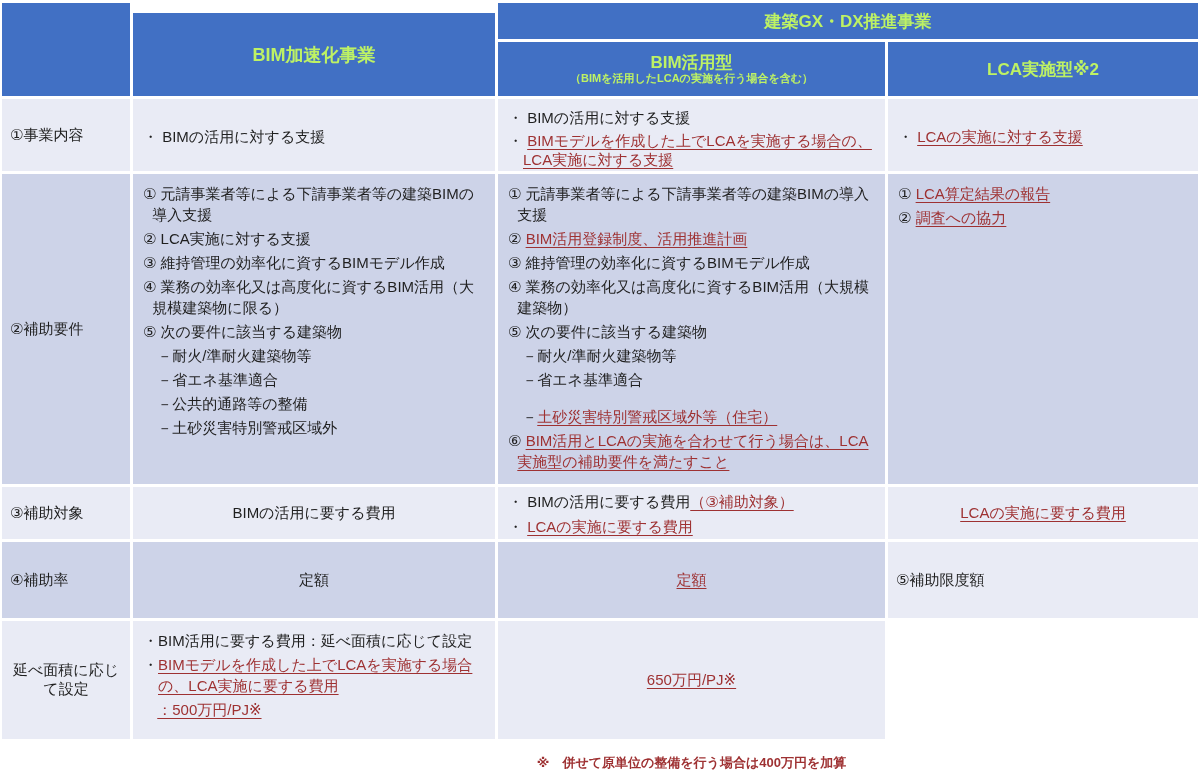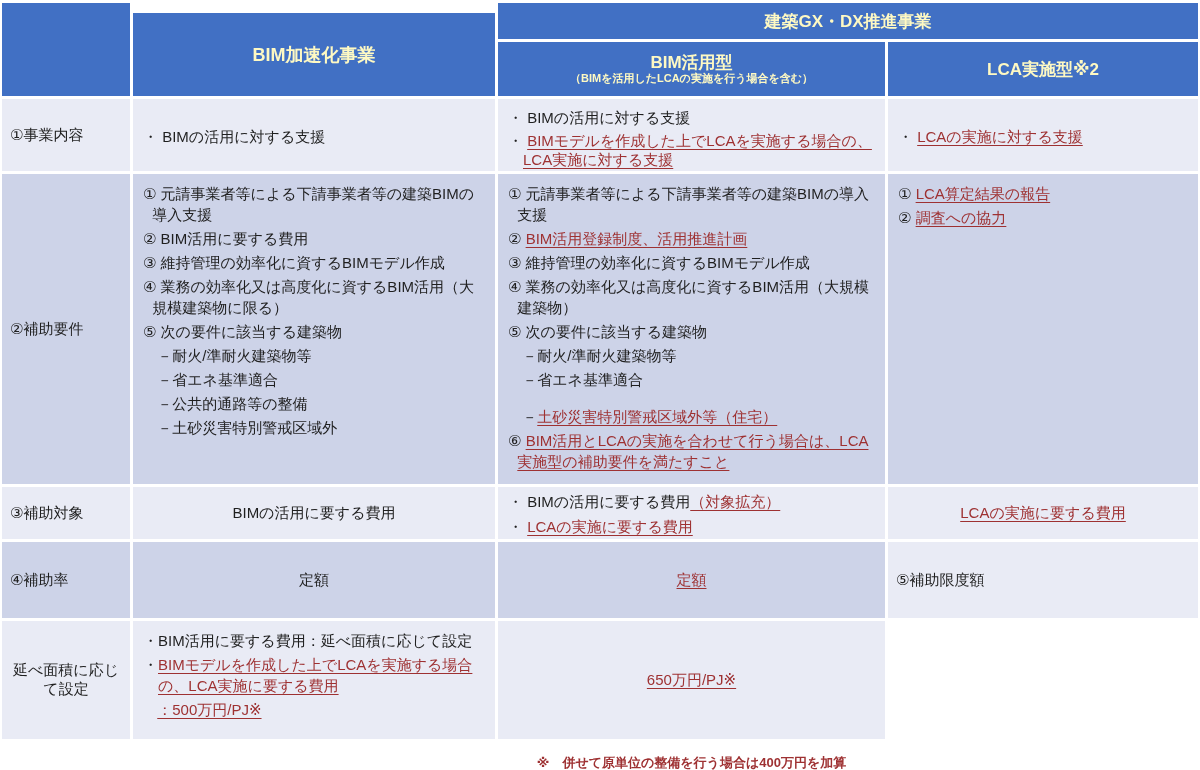--- a/index.html
+++ b/index.html
@@ -13,21 +13,21 @@
     font-family:"Liberation Sans","DejaVu Sans",sans-serif;
     color:var(--ink);font-size:15px;
   }
   .table{
     display:grid;
     grid-template-columns:128px 362px 387px 1fr;
     grid-template-rows:93px 72px 310px 52px 76px 118px;
     gap:3px;background:var(--gap);
     padding:3px 2px 0 2px;
   }
-  .hcell{background:var(--blue);color:#fef9c3;font-weight:bold;
+  .hcell{background:var(--blue);color:#bef264;font-weight:bold;
     display:flex;align-items:center;justify-content:center;text-align:left;}
   .hdr-accel{font-size:18px;margin-top:10px;}
   .hdr-gx{display:grid;grid-column:3/5;grid-template-columns:387px 1fr;
     grid-template-rows:36px 1fr;gap:3px;background:var(--gap);}
   .hdr-top{grid-column:1/3;font-size:17px;}
   .hdr-bim-util{flex-direction:column;line-height:1.15;}
   .hdr-main{font-size:17px;}
   .hdr-sub{font-size:11px;font-weight:bold;}
   .hdr-lca{font-size:17px;}
   .cell{overflow:hidden;}
@@ -86,21 +86,21 @@
     </div>
   <div class="cell light list-cell vcenter">
       <div class="line ind-bullet"><span class="seg-k">・ </span><span class="seg-r">LCAの実施に対する支援</span></div>
     </div>
 
   <div class="cell dark label-cell">
     <span>②補助要件</span>
   </div>
   <div class="cell dark list-cell">
       <div class="line ind-num"><span class="seg-k">① 元請事業者等による下請事業者等の建築BIMの導入支援</span></div>
-      <div class="line ind-num"><span class="seg-k">② BIM活用に要する費用</span></div>
+      <div class="line ind-num"><span class="seg-k">② LCA実施に対する支援</span></div>
       <div class="line ind-num"><span class="seg-k">③ 維持管理の効率化に資するBIMモデル作成</span></div>
       <div class="line ind-num"><span class="seg-k">④ 業務の効率化又は高度化に資するBIM活用（大規模建築物に限る）</span></div>
       <div class="line ind-num"><span class="seg-k">⑤ 次の要件に該当する建築物</span></div>
       <div class="line ind-dash"><span class="seg-k">－耐火/準耐火建築物等</span></div>
       <div class="line ind-dash"><span class="seg-k">－省エネ基準適合</span></div>
       <div class="line ind-dash"><span class="seg-k">－公共的通路等の整備</span></div>
       <div class="line ind-dash"><span class="seg-k">－土砂災害特別警戒区域外</span></div>
     </div>
   <div class="cell dark list-cell">
       <div class="line ind-num"><span class="seg-k">① 元請事業者等による下請事業者等の建築BIMの導入支援</span></div>
@@ -119,21 +119,21 @@
       <div class="line ind-num"><span class="seg-k">② </span><span class="seg-r">調査への協力</span></div>
     </div>
 
   <div class="cell light label-cell">
     <span>③補助対象</span>
   </div>
   <div class="cell light center-cell">
     <span>BIMの活用に要する費用</span>
   </div>
   <div class="cell light list-cell vcenter" style="line-height:1.3;">
-      <div class="line ind-bullet"><span class="seg-k">・ BIMの活用に要する費用</span><span class="seg-r">（対象拡充）</span></div>
+      <div class="line ind-bullet"><span class="seg-k">・ BIMの活用に要する費用</span><span class="seg-r">（③補助対象）</span></div>
       <div class="line ind-bullet"><span class="seg-k">・ </span><span class="seg-r">LCAの実施に要する費用</span></div>
     </div>
   <div class="cell light center-cell" style="flex-direction:column;">
       <div class="line ind-plain"><span class="seg-r">LCAの実施に要する費用</span></div>
     </div>
 
   <div class="cell dark label-cell">
     <span>④補助率</span>
   </div>
   <div class="cell dark center-cell">

